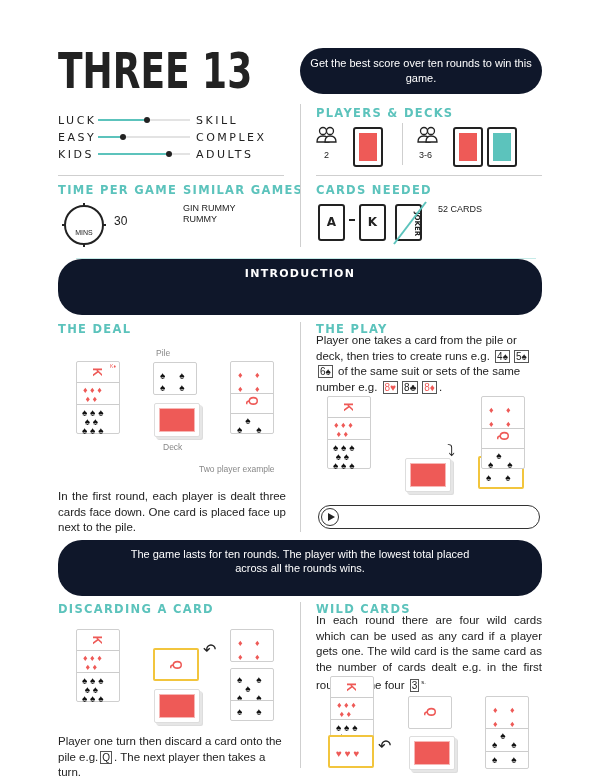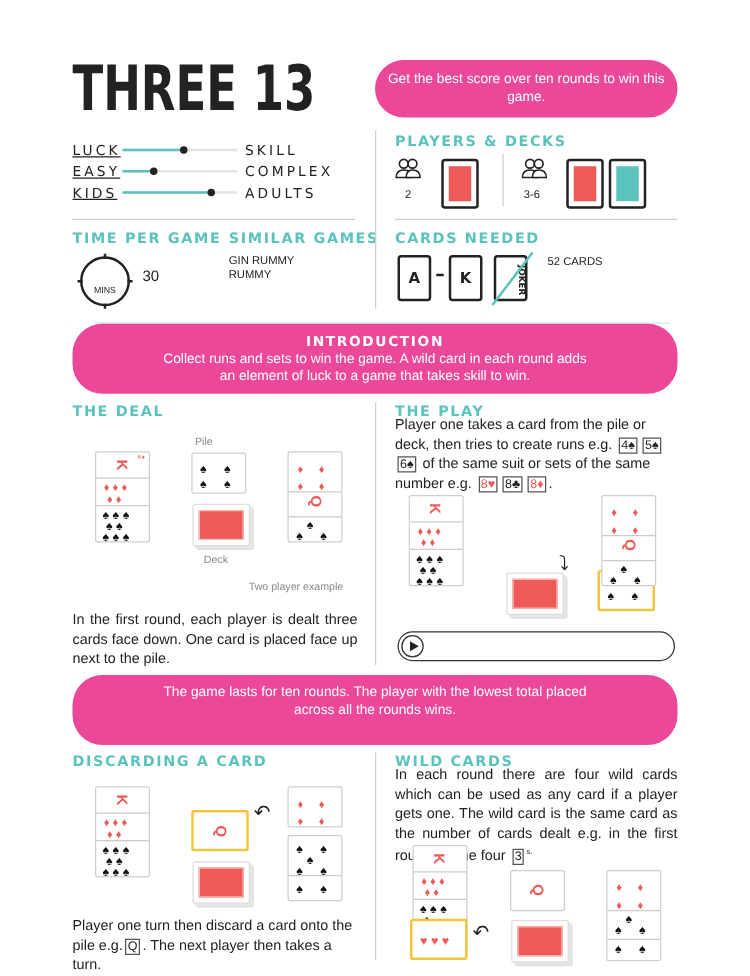--- a/index.html
+++ b/index.html
@@ -1,23 +1,23 @@
 <!DOCTYPE html>
 <html><head>
 <meta charset="utf-8">
 <style>
   * { box-sizing: border-box; margin: 0; padding: 0; }
   body { width: 600px; height: 781px; background: #ffffff; font-family: "Liberation Sans", sans-serif; color: #222; position: relative; overflow: hidden; }
   .abs { position: absolute; }
   .h-sec { font-family: "DejaVu Sans", sans-serif; font-weight: bold; font-size: 11.5px; letter-spacing: 1.3px; color: #5cc3bc; }
   .title { left: 58px; top: 42px; font-family: "DejaVu Sans", sans-serif; font-weight: bold; font-size: 50px; letter-spacing: 0px; color: #222; transform: scaleX(0.72); transform-origin: left top; line-height: 58px; }
-  .pill { background: #ec4899; color: #fff; border-radius: 24px; text-align: center; }
+  .pill { background: #0f172a; color: #fff; border-radius: 24px; text-align: center; }
   .goal { left: 300px; top: 48px; width: 242px; height: 46px; font-size: 11px; line-height: 15px; padding-top: 8px; }
   .meter-row { position: absolute; left: 58px; height: 16px; display: flex; align-items: center; }
-  .meter-l { width: 40px; font-family: "DejaVu Sans", sans-serif; font-size: 11px; letter-spacing: 2.5px; color: #222; text-decoration: underline; }
+  .meter-l { width: 40px; font-family: "DejaVu Sans", sans-serif; font-size: 11px; letter-spacing: 2.5px; color: #222; }
   .meter-track { position: relative; width: 92px; height: 2px; background: #e3e3e3; margin-right: 6px; }
   .meter-fill { position: absolute; left: 0; top: 0; height: 2px; background: #5cc3bc; }
   .meter-dot { position: absolute; top: -2px; width: 6px; height: 6px; border-radius: 50%; background: #222; }
   .meter-r { font-family: "DejaVu Sans", sans-serif; font-size: 11px; letter-spacing: 2.5px; color: #222; }
   .hr { position: absolute; height: 1px; background: #cfcfcf; }
   .vr { position: absolute; width: 1px; background: #cfcfcf; }
   .small { font-size: 9px; color: #222; }
   .clock { left: 64px; top: 205px; width: 40px; height: 40px; border: 2px solid #222; border-radius: 50%; text-align: center; }
   .clock .n { font-size: 12px; line-height: 13px; margin-top: 8px; padding-left: 48px; }
   .clock .u { font-size: 7px; line-height: 9px; }
@@ -135,21 +135,20 @@
 <div class="cardbox" style="left:395px;top:204px;font-size:7px;line-height:7px;writing-mode:vertical-rl;padding-top:4px">JOKER</div>
 <svg class="abs" style="left:390px;top:200px" width="40" height="46">
     <line x1="36" y1="2" x2="4" y2="44" stroke="#5cc3bc" stroke-width="2"></line>
   </svg>
 <div class="abs small" style="left:438px;top:204px">52 CARDS</div>
 
 <div class="hr" style="left:76px;top:258px;width:460px;background:#c6ebe8"></div>
 
 <div class="abs pill" style="left:58px;top:259px;width:484px;height:56px;padding-top:8px">
   <div class="h-sec" style="color:#fff;font-size:11px">INTRODUCTION</div>
-  <div style="font-size:11px;line-height:14px;padding:0 70px">Collect runs and sets to win the game. A wild card in each round adds an element of luck to a game that takes skill to win.</div>
 </div>
 
 <div class="abs h-sec" style="left:58px;top:322px">THE DEAL</div>
 
 <div class="pcard" style="left:76px;top:361px;height:73px">
   <span class="idx suit-r" style="right:3px;top:2px">K♦</span>
   <span class="abs suit-r" style="left:16px;top:3px;font-size:12px;font-weight:bold;transform:rotate(90deg)">K</span>
   <div style="position:absolute;left:0;right:0;top:20px;border-top:1px solid #ccc"></div>
   <span class="pips suit-r" style="left:6px;top:24px">♦ ♦ ♦<br>&nbsp;♦ ♦</span>
   <div style="position:absolute;left:0;right:0;top:42px;border-top:1px solid #ccc"></div>

